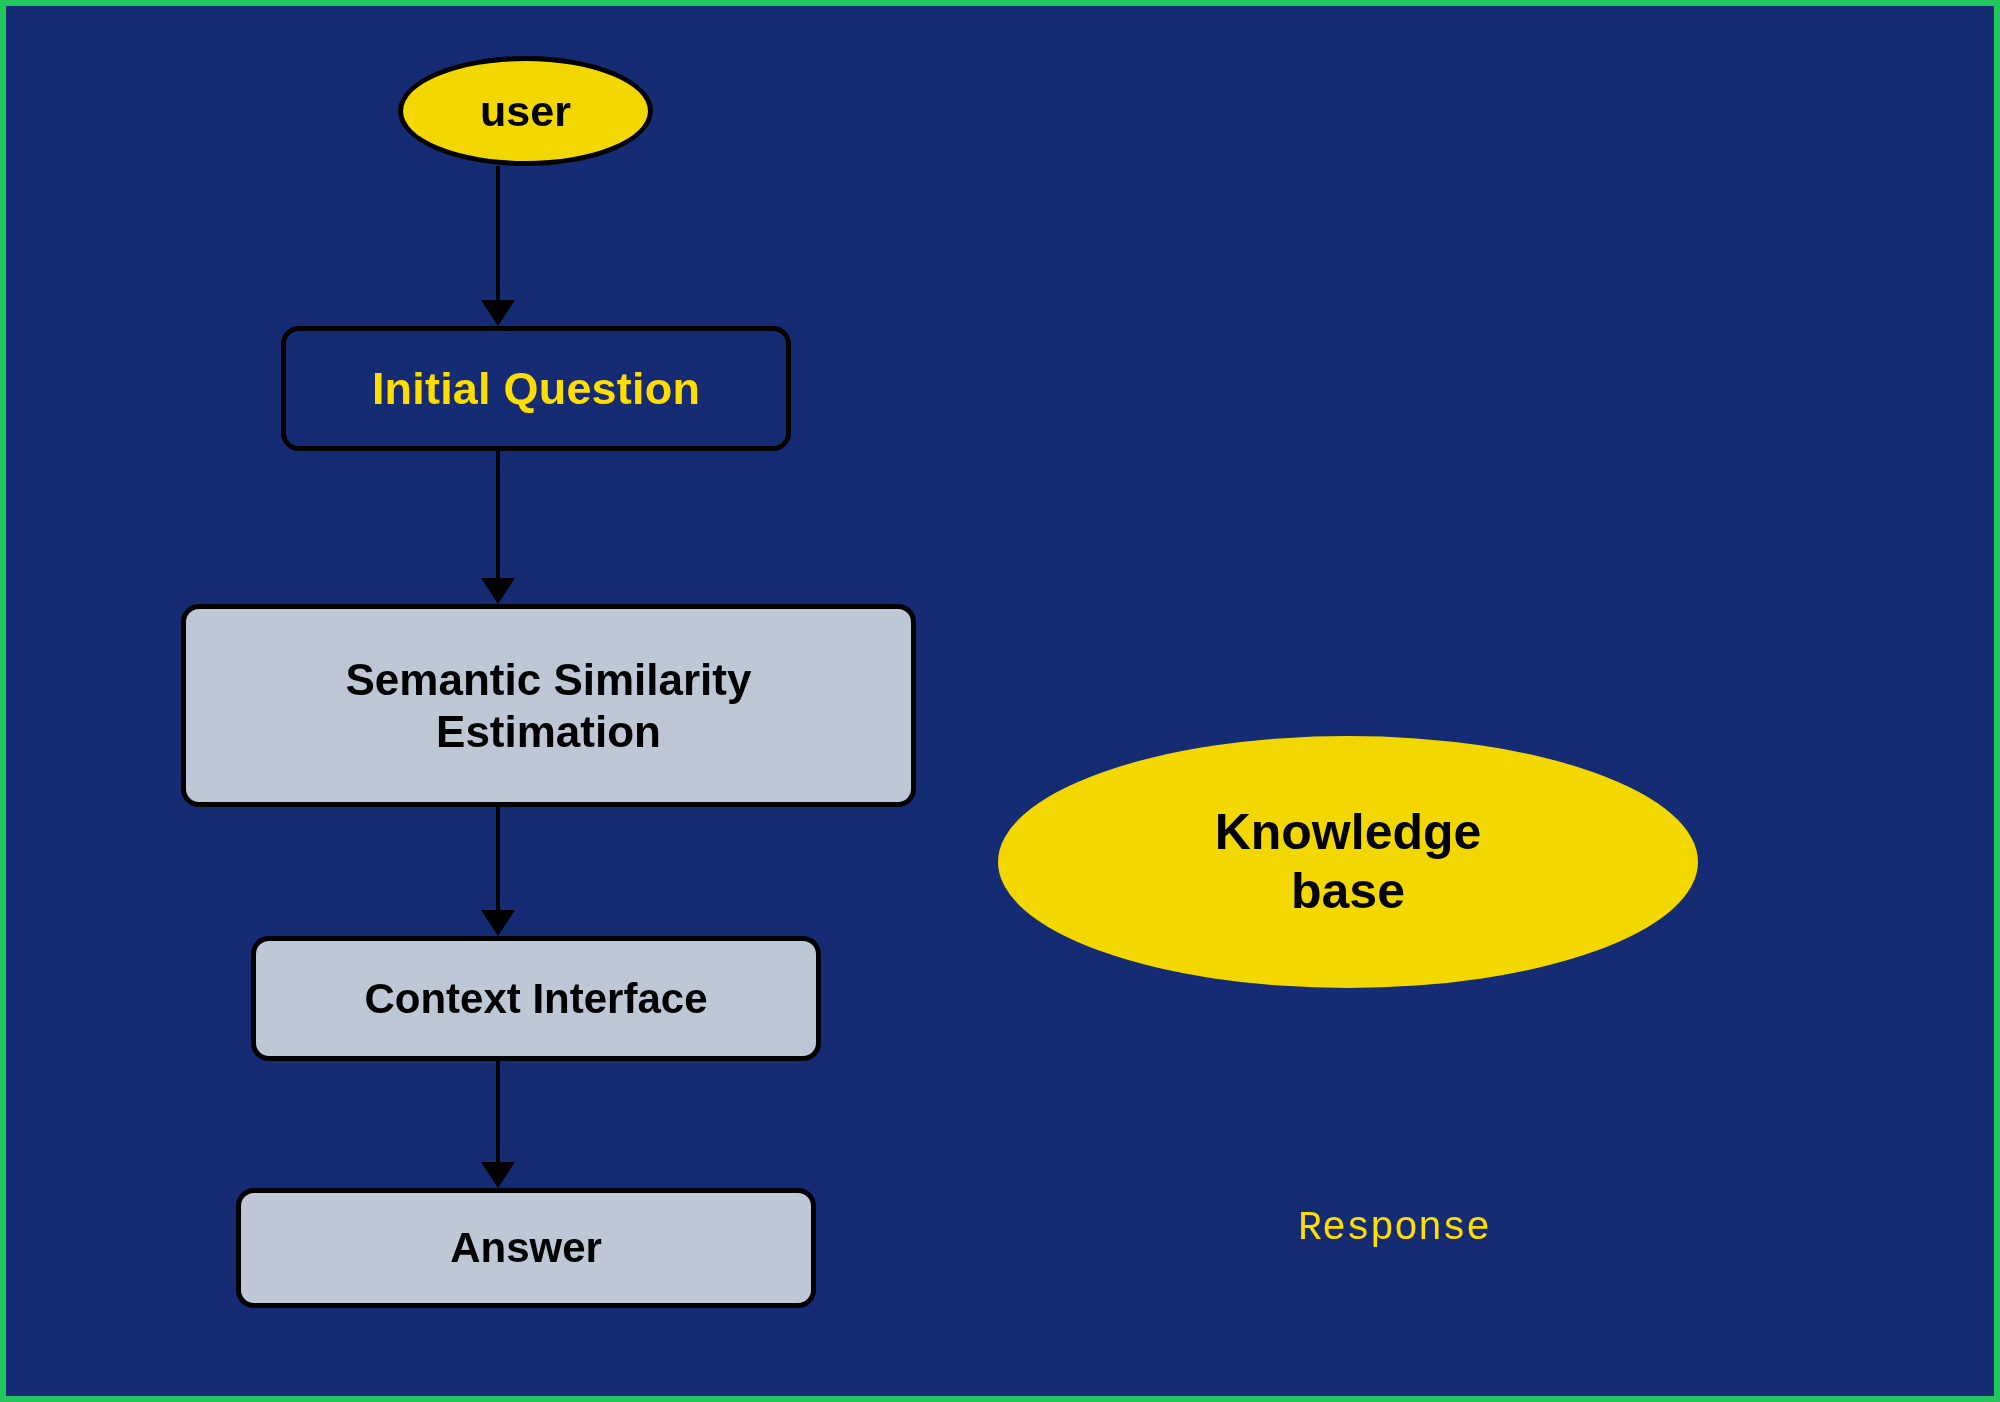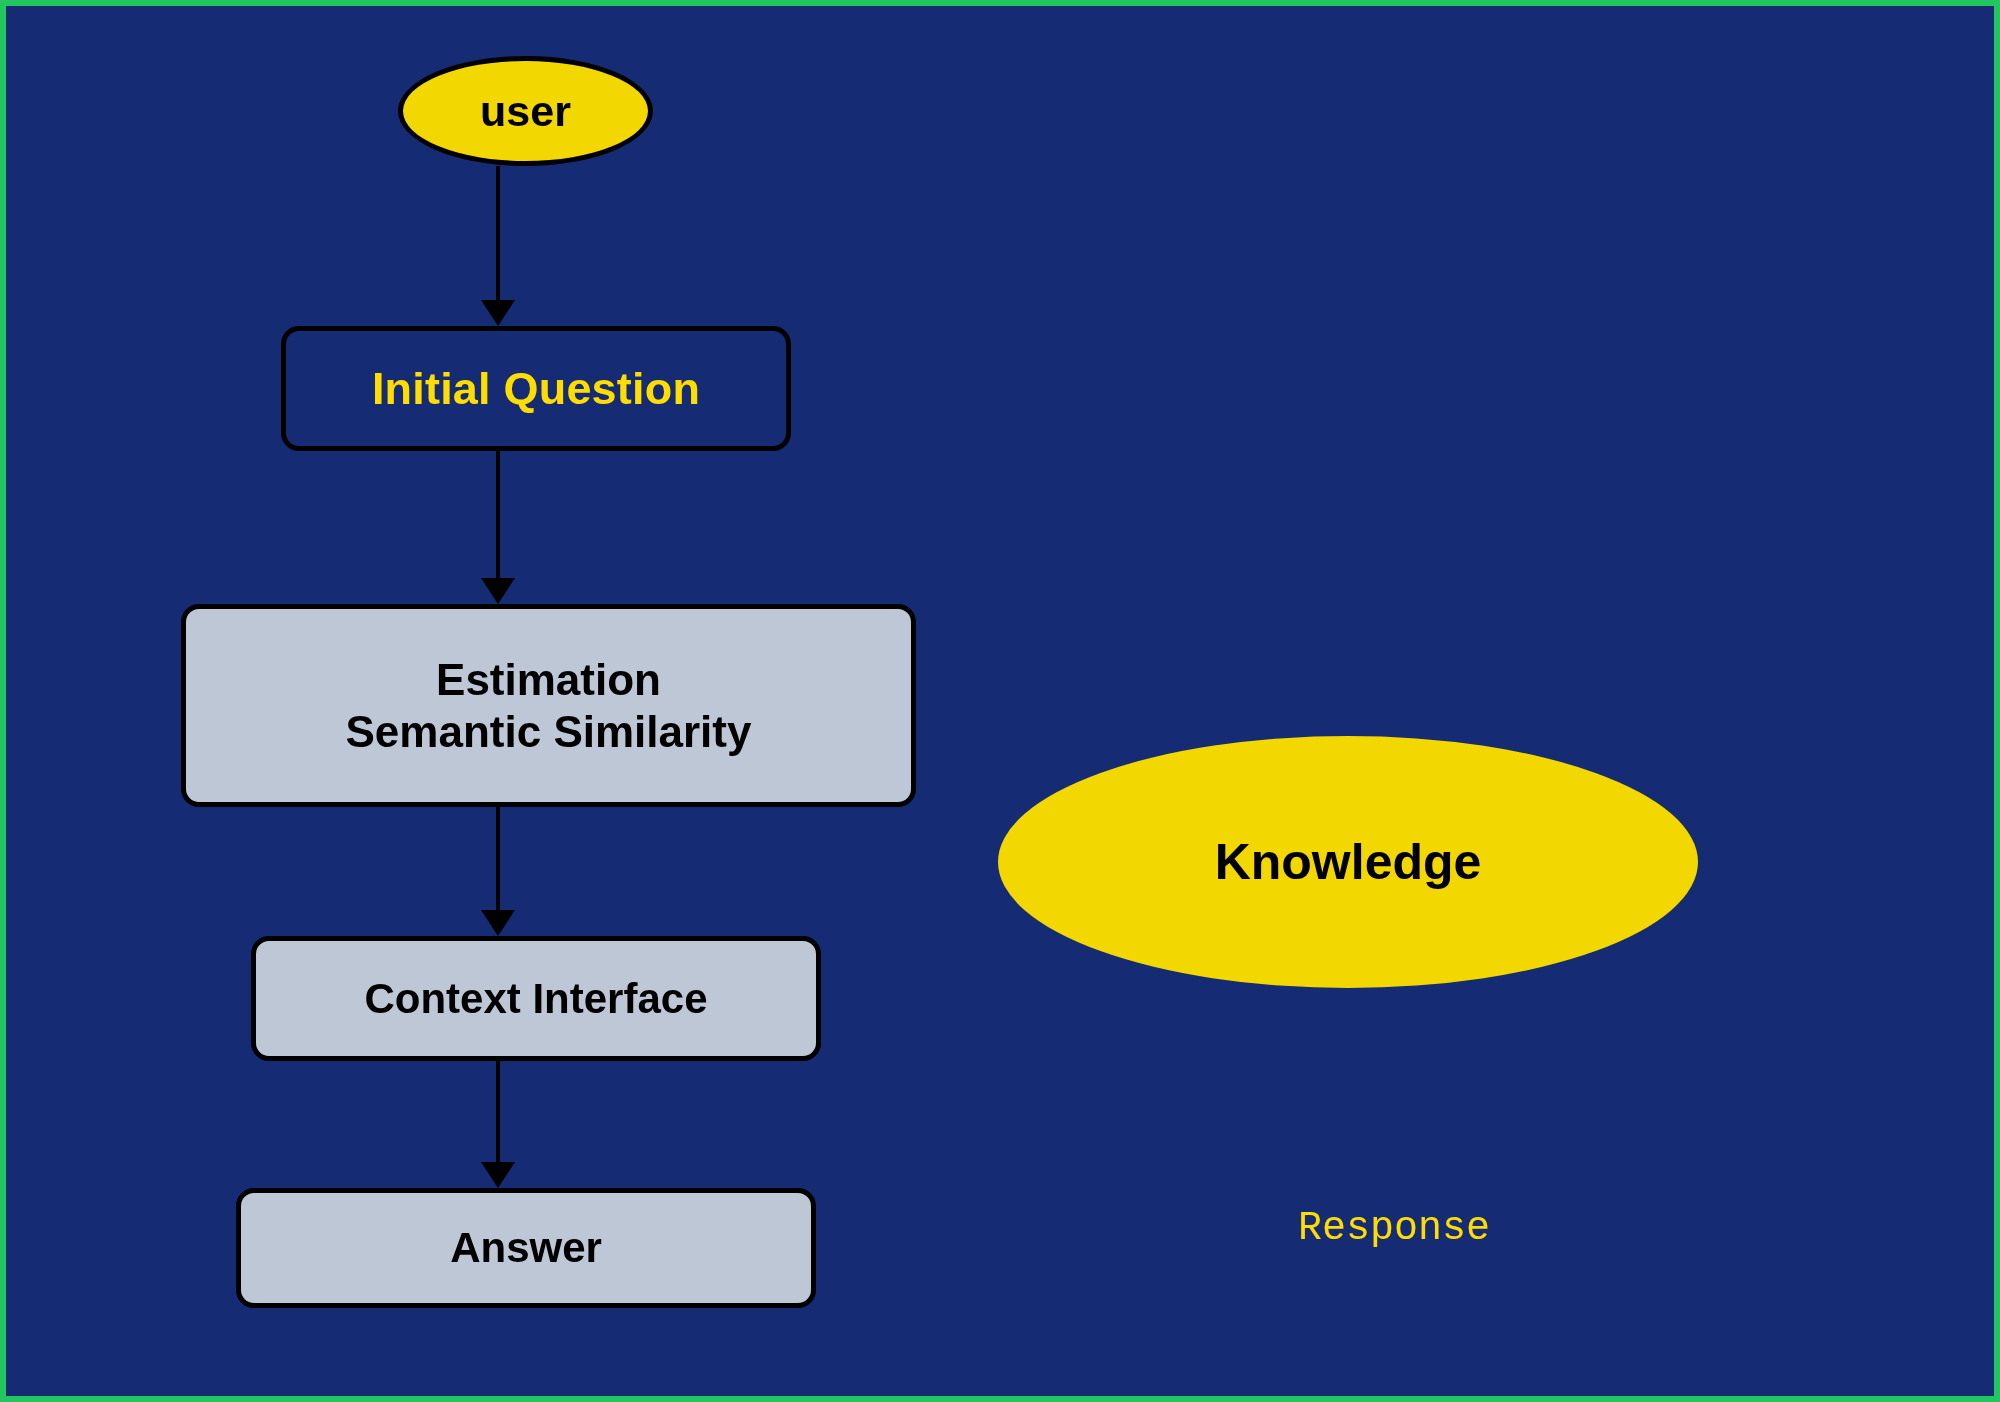--- a/index.html
+++ b/index.html
@@ -155,22 +155,22 @@
     <span>Initial Question</span>
   </div>
 
   <div class="arrow" id="arrow-question-to-sem">
     <div class="shaft" style="height:127px;"></div>
     <div class="head" style="top:127px;"></div>
   </div>
 
   <div class="node rrect box-gray" id="node-semantic">
     <div>
+      <div>Semantic Similarity</div>
       <div>Estimation</div>
-      <div>Semantic Similarity</div>
     </div>
   </div>
 
   <div class="arrow" id="arrow-sem-to-context">
     <div class="shaft" style="height:103px;"></div>
     <div class="head" style="top:103px;"></div>
   </div>
 
   <div class="node rrect box-gray" id="node-context">
     <span>Context Interface</span>
@@ -181,18 +181,19 @@
     <div class="head" style="top:101px;"></div>
   </div>
 
   <div class="node rrect box-gray" id="node-answer">
     <span>Answer</span>
   </div>
 
   <div class="node ellipse" id="node-knowledge-base">
     <div>
       <div>Knowledge</div>
+      <div>base</div>
     </div>
   </div>
 
   <div class="plain-label" id="label-response">Response</div>
 
 </div>
 
 </body></html>

